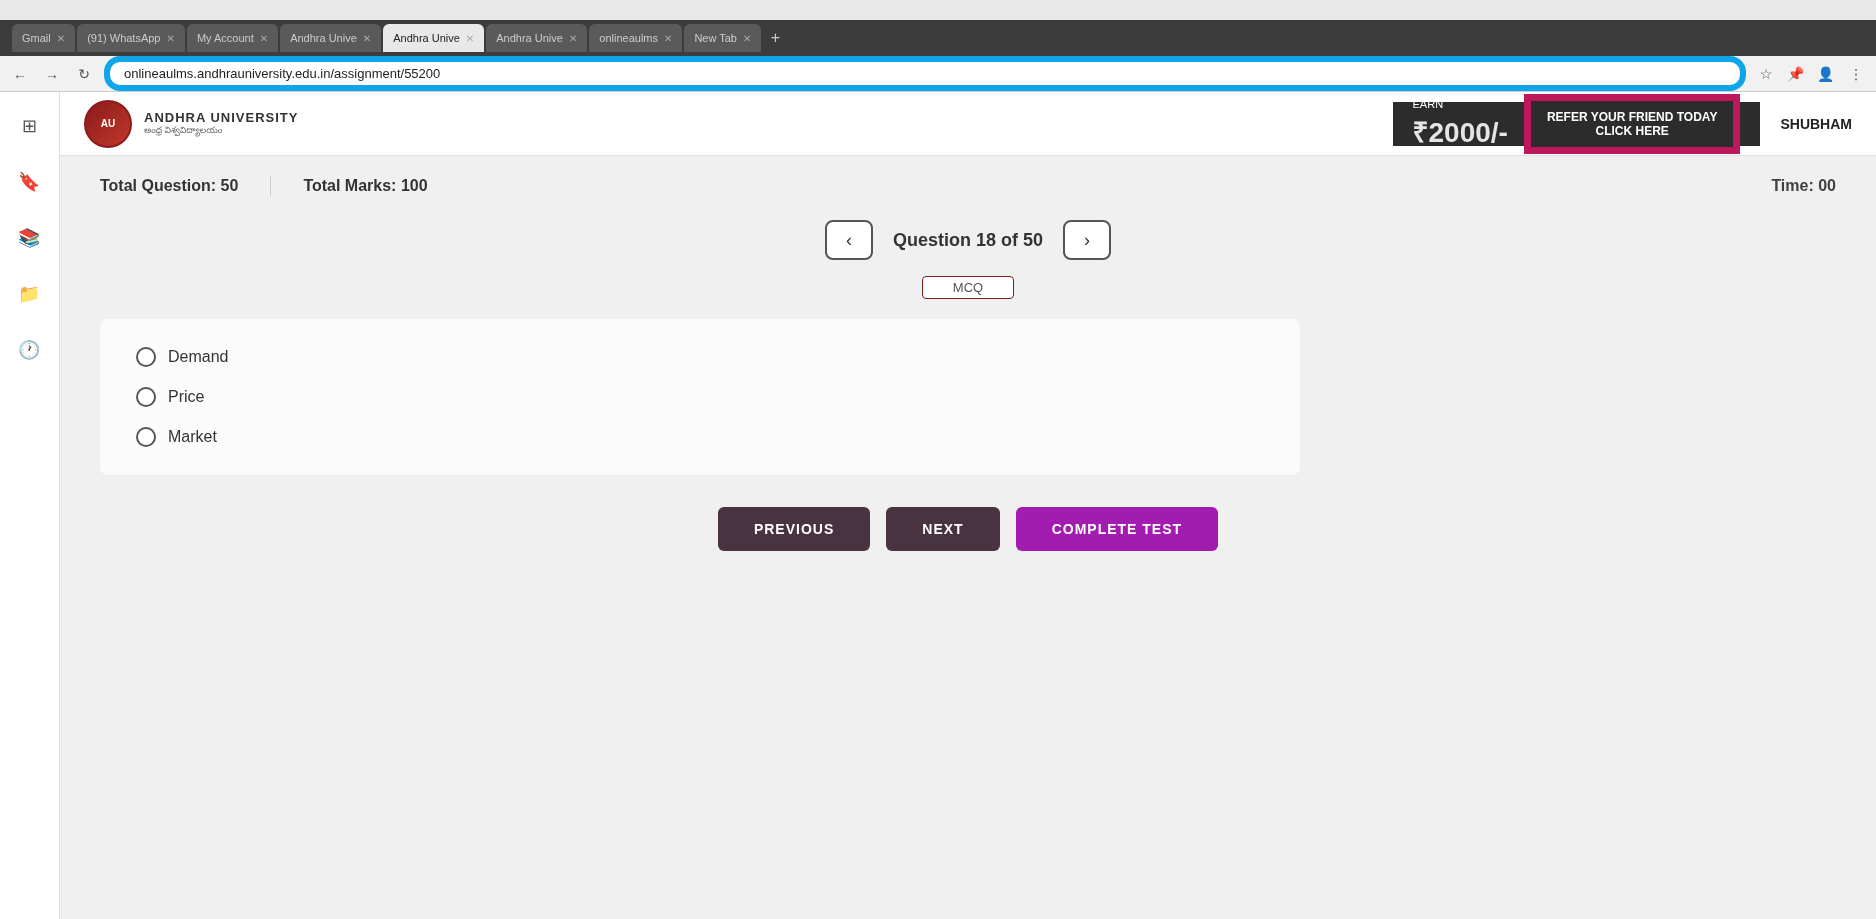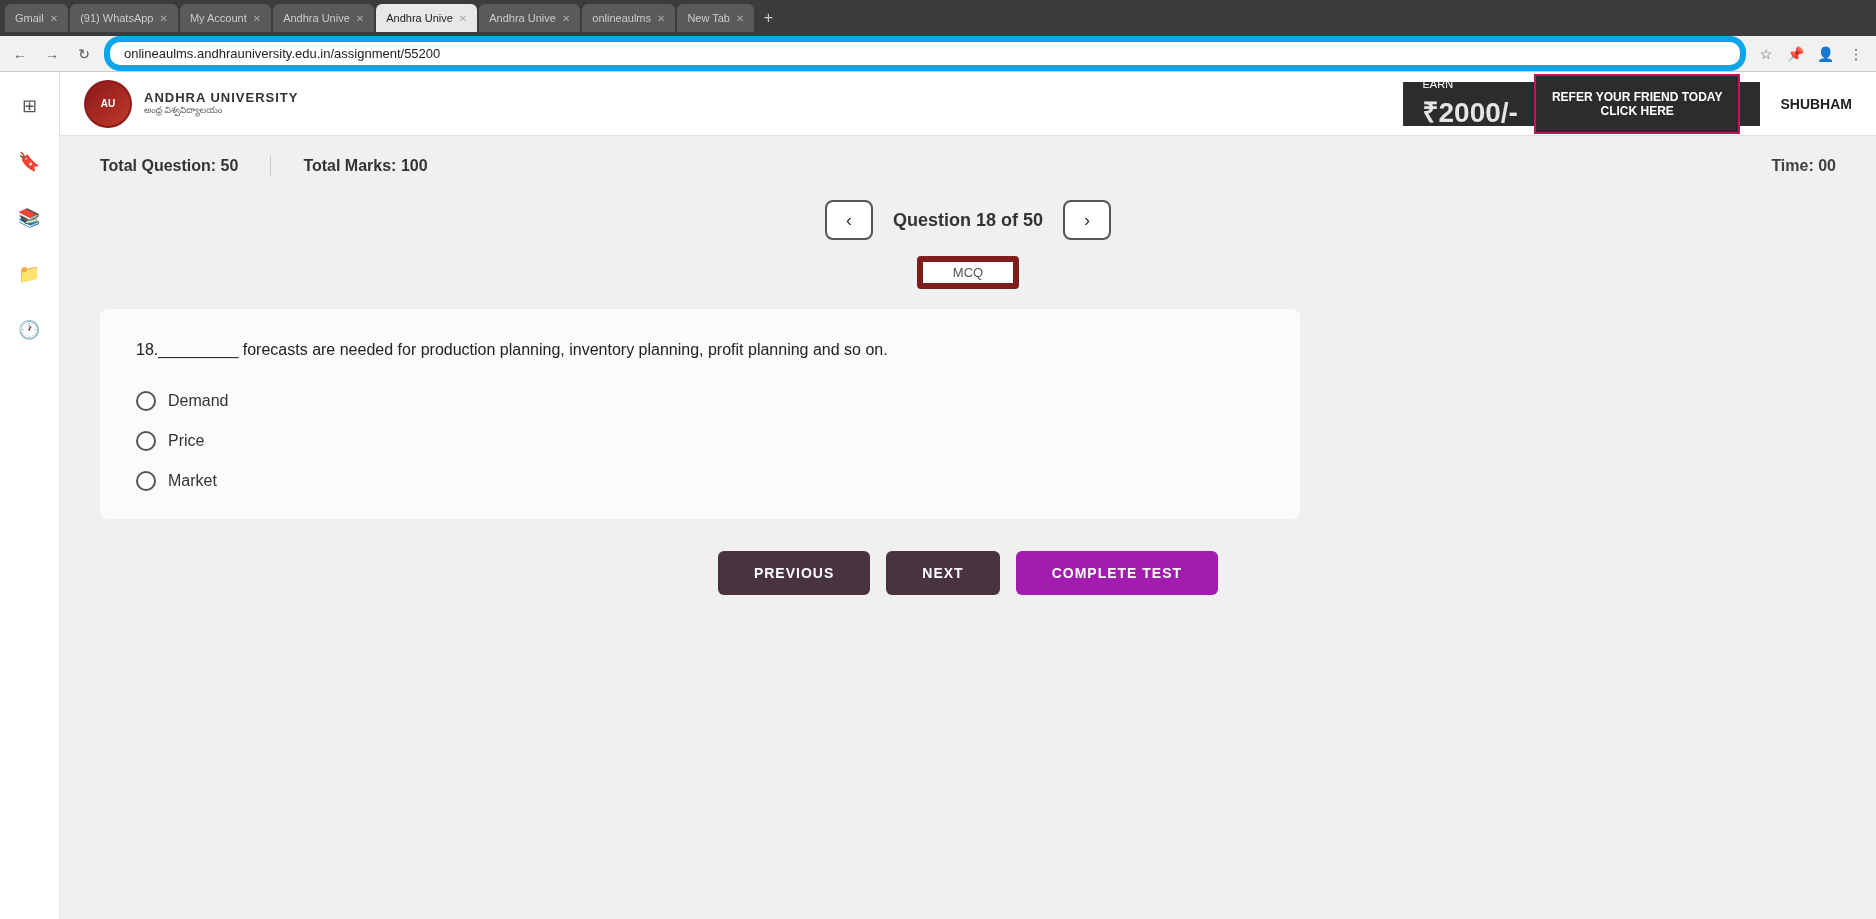--- a/index.html
+++ b/index.html
@@ -10,22 +10,23 @@
       min-height: 919px;
       overflow-x: hidden;
     }
 
     
     .browser-chrome {
       background: #3c3c3c;
       height: 36px;
       display: flex;
       align-items: center;
-      padding: 0 5px;
+      padding: 0 12px;
       gap: 4px;
+      margin-top: 20px;
     }
     .tab-bar {
       display: flex;
       align-items: center;
       gap: 2px;
       flex: 1;
     }
     .tab {
       background: #5a5a5a;
       color: #ccc;
@@ -177,21 +178,21 @@
       color: #e5e5e5;
     }
     .earn-label {
       font-size: 11px;
       color: #fff;
       text-align: left;
       line-height: 1.3;
     }
     .refer-btn {
       background: #2c2c2c;
-      border: 2px solid #be185d;
+      border: 7px solid #be185d;
       color: #fff;
       font-size: 12px;
       font-weight: bold;
       padding: 8px 16px;
       cursor: pointer;
       text-align: center;
       height: 60px;
       display: flex; flex-direction: column;
       align-items: center; justify-content: center;
     }
@@ -258,21 +259,21 @@
       color: #333;
     }
 
     
     .mcq-badge {
       display: flex;
       justify-content: center;
       margin-bottom: 20px;
     }
     .mcq-tag {
-      border: 6px solid #7f1d1d;
+      border: 1px solid #7f1d1d;
       border-radius: 4px;
       padding: 3px 30px;
       font-size: 13px;
       color: #555;
       background: #fff;
     }
 
     
     .question-card {
       background: rgba(255,255,255,0.7);
@@ -450,21 +451,20 @@
         <button class="nav-arrow-btn">‹</button>
         <span class="question-counter">Question 18 of 50</span>
         <button class="nav-arrow-btn">›</button>
       </div>
 
       <div class="mcq-badge">
         <span class="mcq-tag">MCQ</span>
       </div>
 
       <div class="question-card">
-        <div class="question-text">18._________ forecasts are needed for production planning, inventory planning, profit planning and so on.</div>
 
         <div class="option-list">
           <label class="option-item">
             <div class="radio-circle">
               
             </div>
             <span class="option-label">Demand</span>
           </label>
           <label class="option-item">
             <div class="radio-circle">

